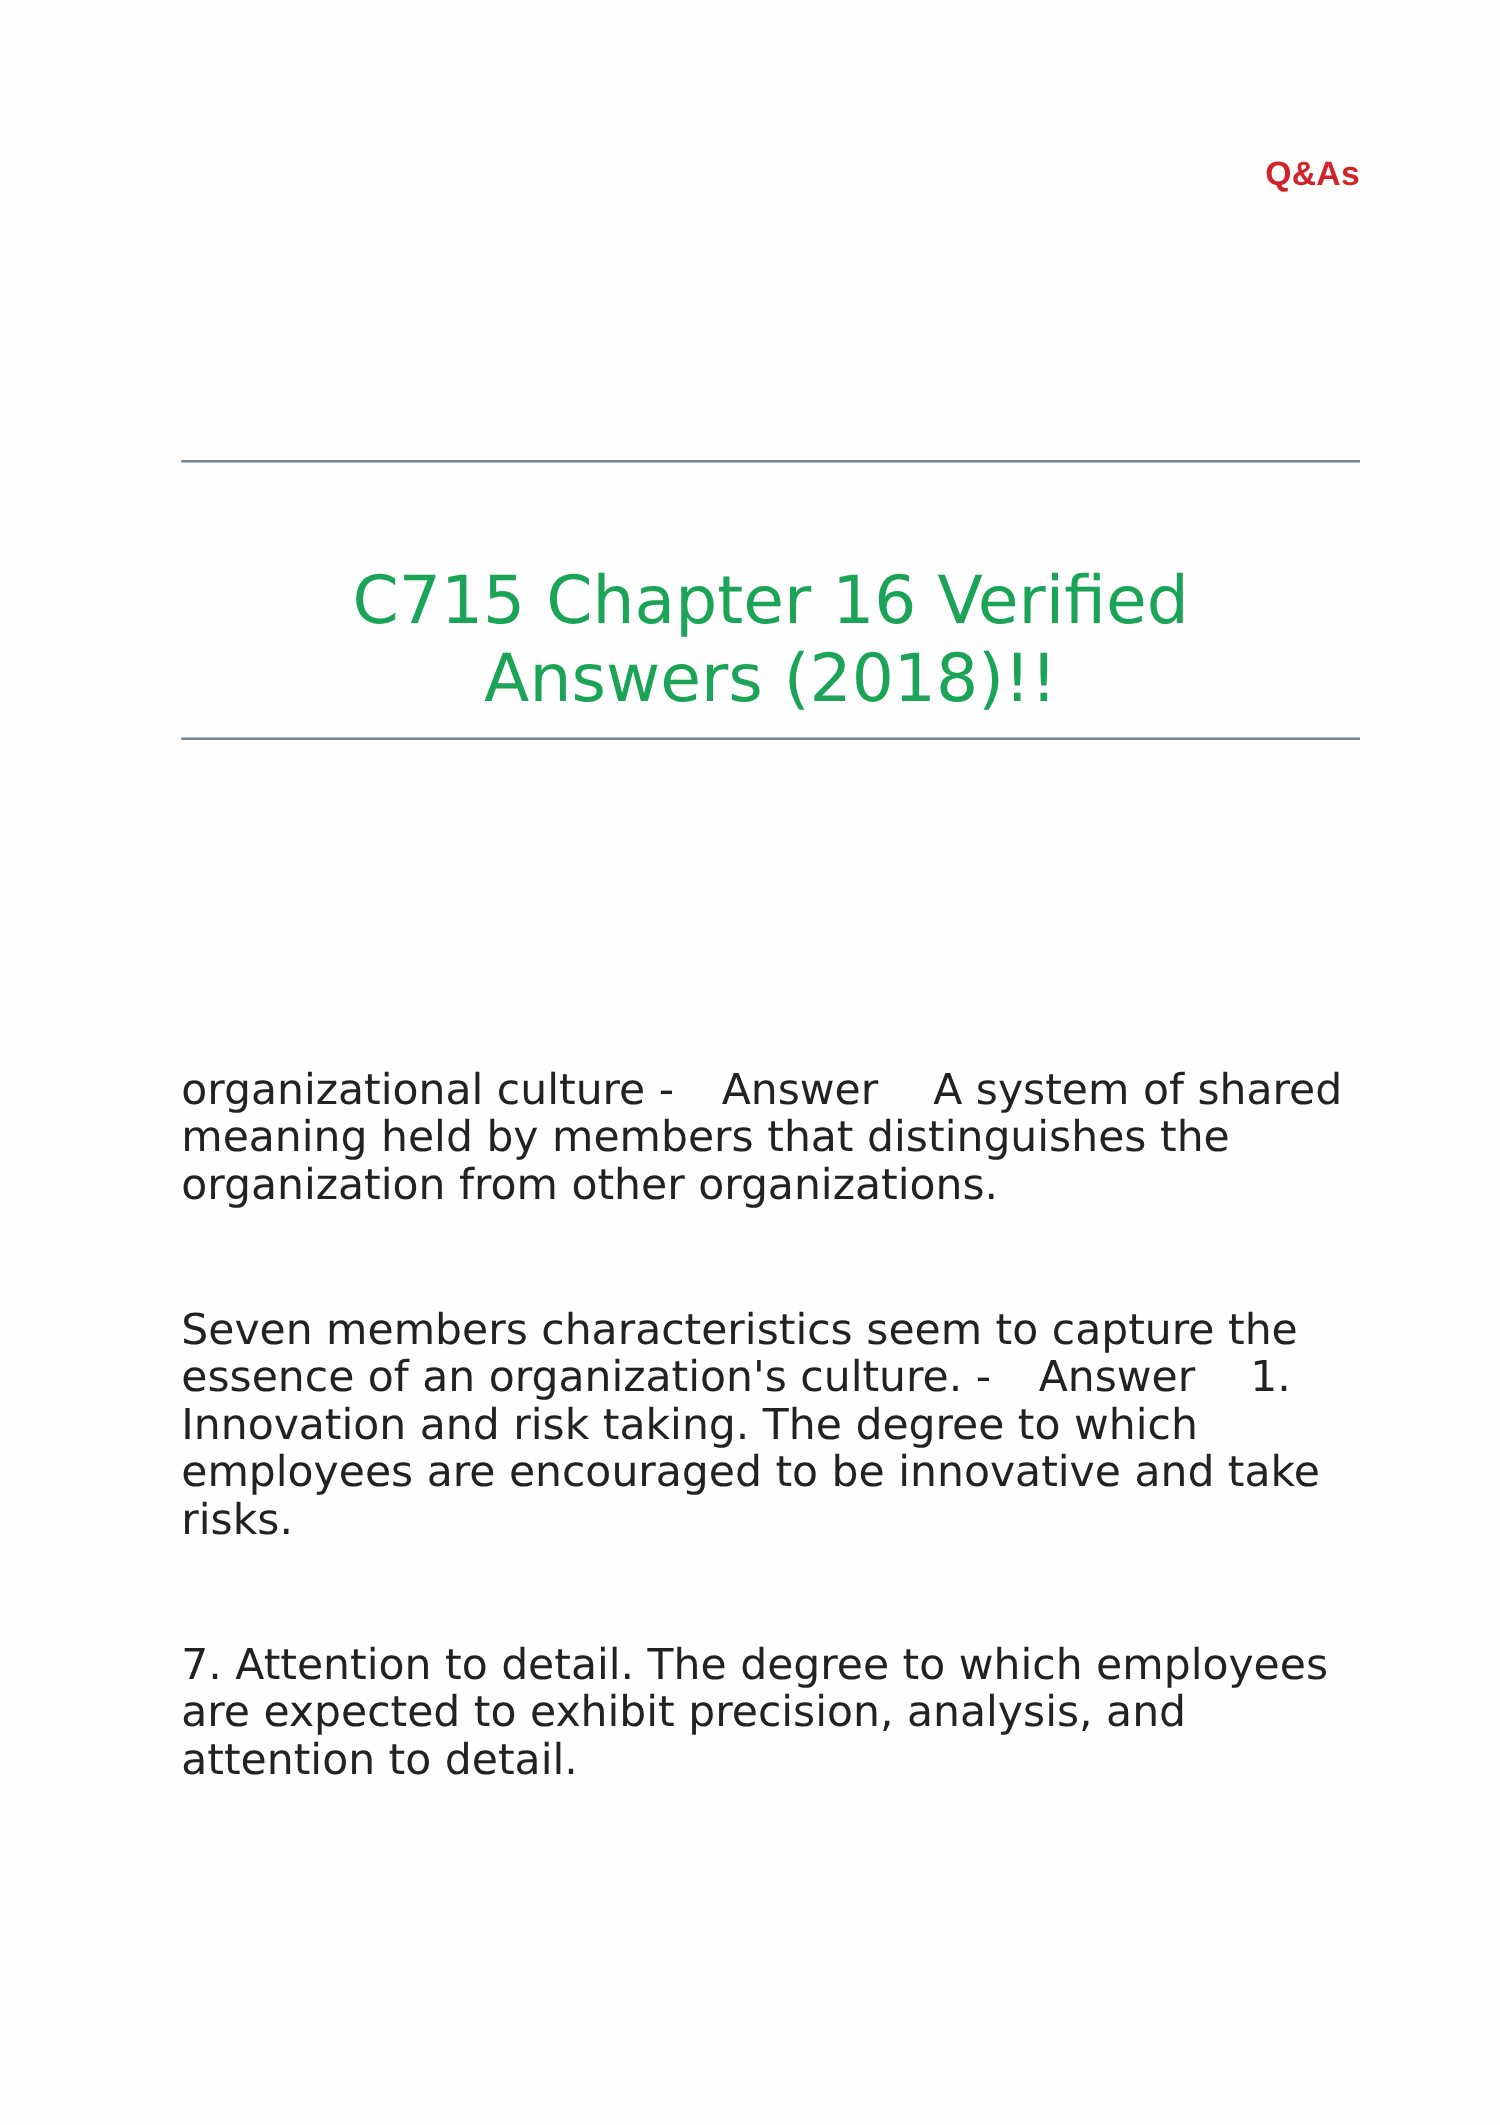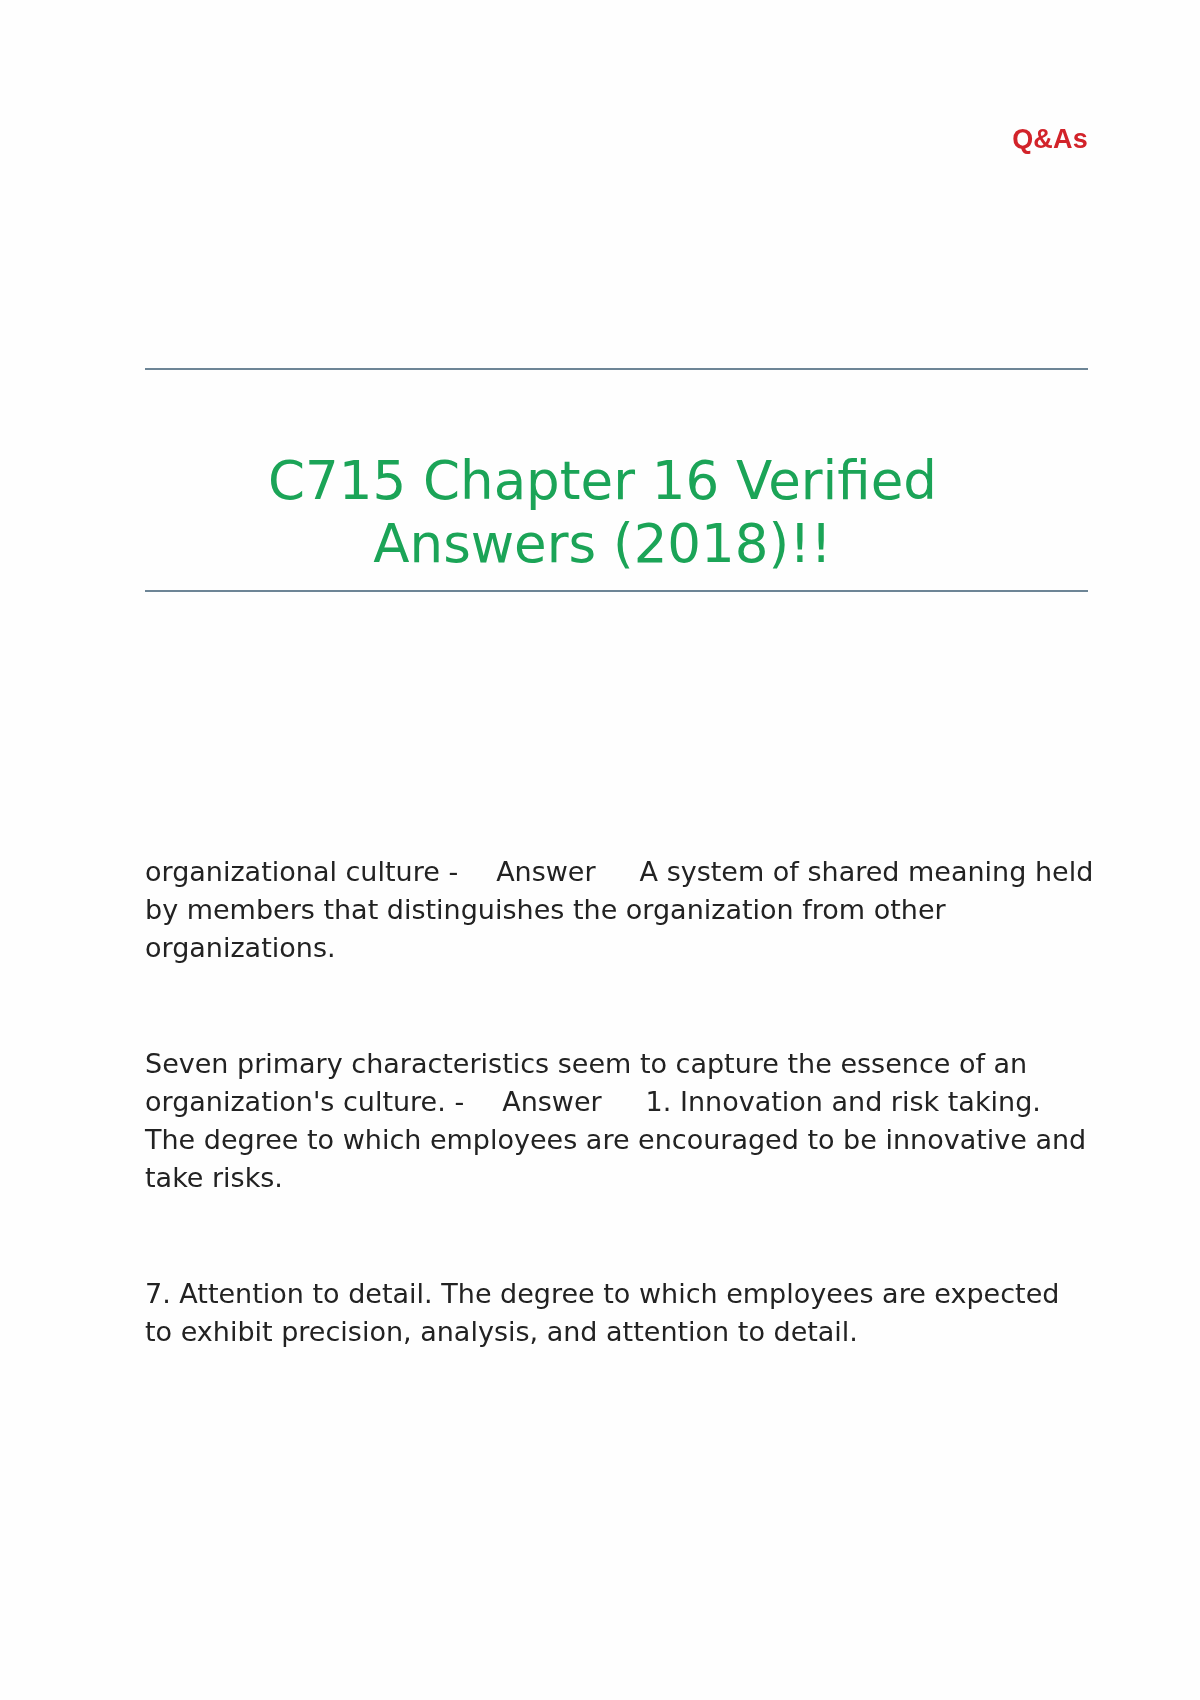--- a/index.html
+++ b/index.html
@@ -37,38 +37,38 @@
       position: absolute;
       left: 145px;
       width: 943px;
       height: 0;
       border-top: 2px solid #6d8596;
     }
     .rule.top { top: 351px; }
     .rule.bottom { top: 573px; }
     .title {
       position: absolute;
-      left: 131px;
+      left: 145px;
       width: 943px;
       top: 432px;
       margin: 0;
       text-align: center;
       font-family: "DejaVu Sans", sans-serif;
       font-weight: normal;
       font-size: 53px;
       line-height: 63px;
       color: #1ba457;
     }
     .content {
       position: absolute;
       left: 145px;
       top: 836px;
       width: 950px;
       font-family: "DejaVu Sans", sans-serif;
-      font-size: 27px;
+      font-size: 34px;
       line-height: 38px;
       color: #222222;
     }
     .qa {
       margin: 0 0 78px 0;
     }
     .qa .term, .qa .sep, .qa .label, .qa .answer {
       display: inline;
     }
     .qa .sep { }
@@ -102,21 +102,21 @@
   <div class="rule bottom"></div>
 
   <div class="content">
 
     <p class="qa">
       <span class="term">organizational culture</span>
       <span class="sep">-</span><span class="label">Answer</span><span class="answer">A system of shared meaning held by members that distinguishes the organization from other organizations.</span>
     </p>
 
     <p class="qa">
-      <span class="term">Seven primary characteristics seem to capture the essence of an organization's culture.</span>
+      <span class="term">Seven members characteristics seem to capture the essence of an organization's culture.</span>
       <span class="sep">-</span><span class="label">Answer</span><span class="answer">1. Innovation and risk taking. The degree to which employees are encouraged to be innovative and take risks.</span>
     </p>
 
     <p class="qa">7. Attention to detail. The degree to which employees are expected to exhibit precision, analysis, and attention to detail.</p>
 
   </div>
 
   <div class="footer-rule"></div>
 
 </div>

